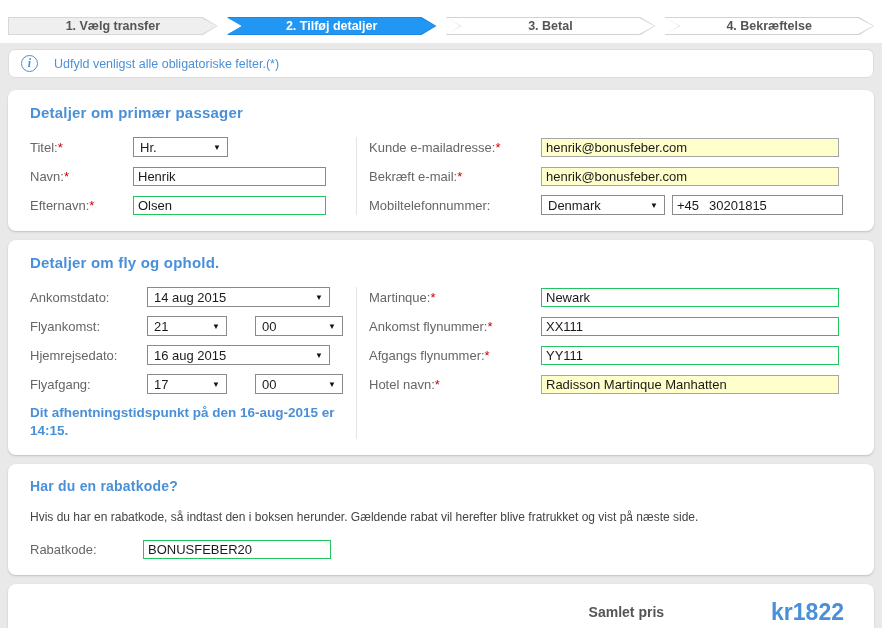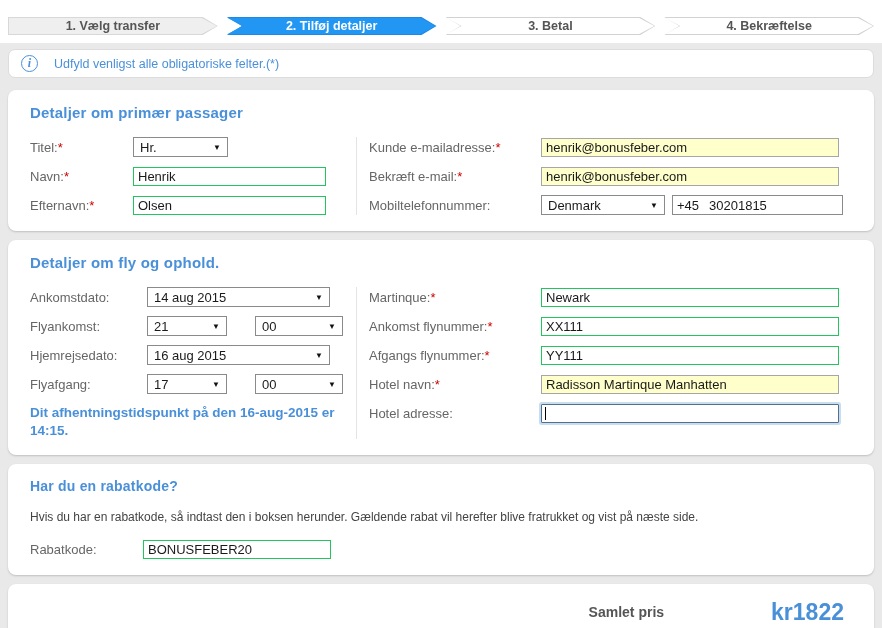--- a/index.html
+++ b/index.html
@@ -240,27 +240,20 @@
           <input class="txt w-right" value="XX111" style="">
         </div>
         <div class="row">
           <span class="lbl-r"><span>Afgangs flynummer:</span><span class="req">*</span></span>
           <input class="txt w-right" value="YY111" style="">
         </div>
         <div class="row">
           <span class="lbl-r"><span>Hotel navn:</span><span class="req">*</span></span>
           <input class="txt yellow w-right" value="Radisson Martinque Manhatten" style="">
         </div>
-        <div class="row">
-          <span class="lbl-r">Hotel adresse:</span>
-          <div class="addr-wrap">
-            <input class="txt" value="" style="">
-            <span class="caret-bar"></span>
-          </div>
-        </div>
       </div>
     </div>
   </div>
 
   <div class="panel">
     <h2 style="font-size:14px;">Har du en rabatkode?</h2>
     <p class="discount-text">Hvis du har en rabatkode, så indtast den i boksen herunder. Gældende rabat vil herefter blive fratrukket og vist på næste side.</p>
     <div class="discount-row">
       <span class="lbl-l2">Rabatkode:</span>
       <input class="txt w-code" value="BONUSFEBER20" style="">

